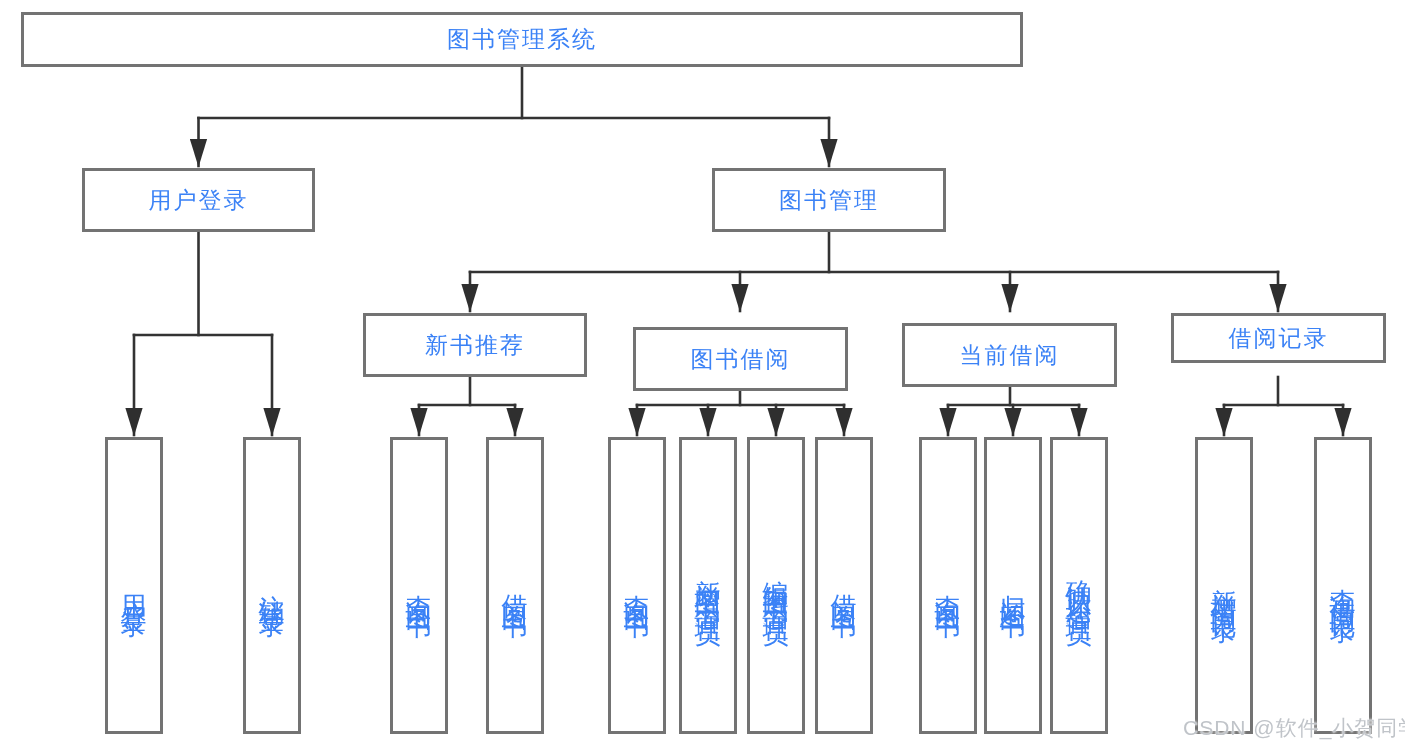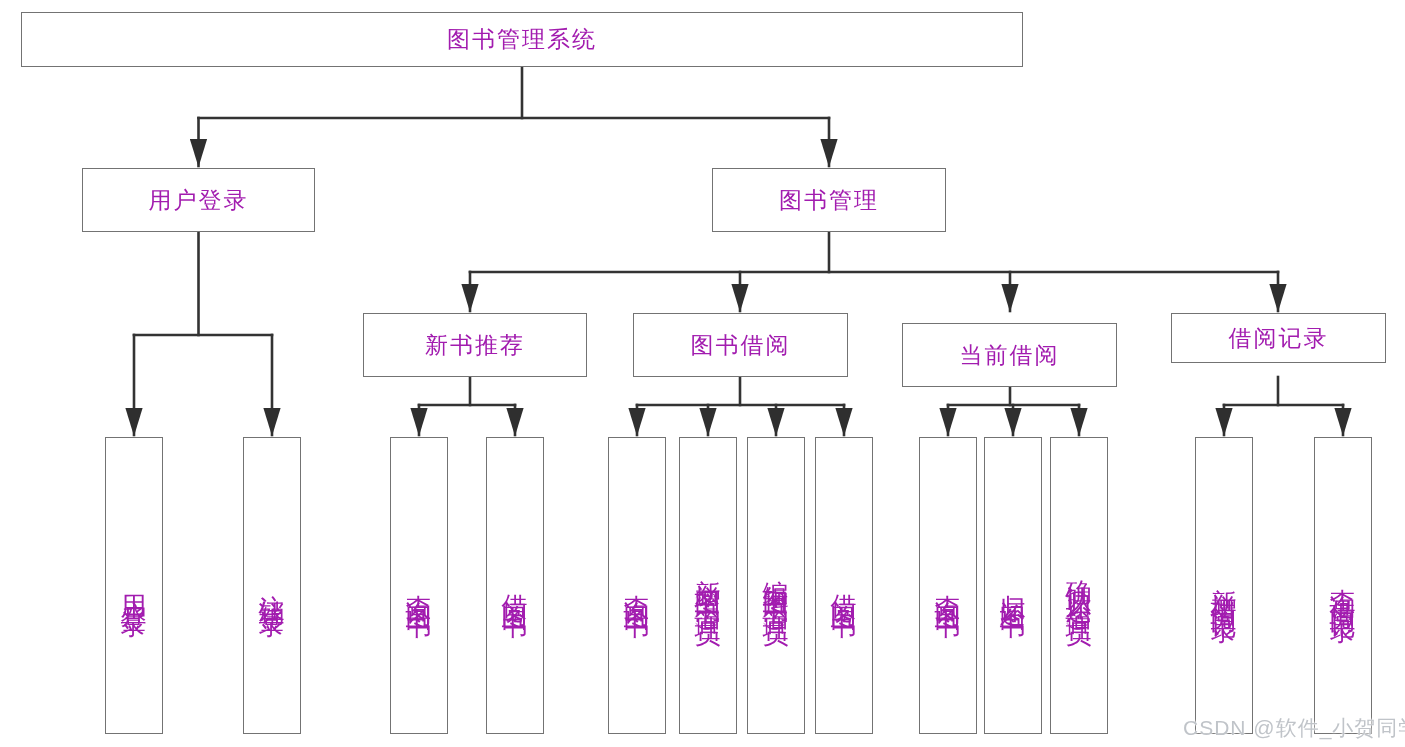--- a/index.html
+++ b/index.html
@@ -7,24 +7,24 @@
     position:relative;
     width:1405px;height:747px;
     background:#ffffff;
     font-family:"Liberation Sans","DejaVu Sans",sans-serif;
     overflow:hidden;
   }
   .connectors{position:absolute;left:0;top:0;width:1405px;height:747px;}
   .node{
     position:absolute;
     box-sizing:border-box;
-    border:1px solid #737373;
+    border:3px solid #737373;
     background:#ffffff;
     display:flex;align-items:center;justify-content:center;
-    color:#a21caf;
+    color:#3b82f6;
   }
   .hnode{font-size:23px;letter-spacing:2px;}
   .vnode{font-size:26px;}
   .vnode .vlabel{
     writing-mode:vertical-rl;
     text-orientation:mixed;
     letter-spacing:6px;
     line-height:1;
     white-space:nowrap;
   }
@@ -100,21 +100,21 @@
   <div class="node hnode" style="left:82px;top:168px;width:233px;height:64px;">
     <span>用户登录</span>
   </div>
   <div class="node hnode" style="left:712px;top:168px;width:234px;height:64px;justify-content:center;">
     <span>图书管理</span>
   </div>
 
   <div class="node hnode" style="left:363px;top:313px;width:224px;height:64px;">
     <span>新书推荐</span>
   </div>
-  <div class="node hnode" style="left:633px;top:313px;width:215px;height:64px;">
+  <div class="node hnode" style="left:633px;top:327px;width:215px;height:64px;">
     <span>图书借阅</span>
   </div>
   <div class="node hnode" style="left:902px;top:323px;width:215px;height:64px;">
     <span>当前借阅</span>
   </div>
   <div class="node hnode" style="left:1171px;top:313px;width:215px;height:50px;">
     <span>借阅记录</span>
   </div>
 
   <div class="node vnode" style="left:105px;top:437px;width:58px;height:297px;">

